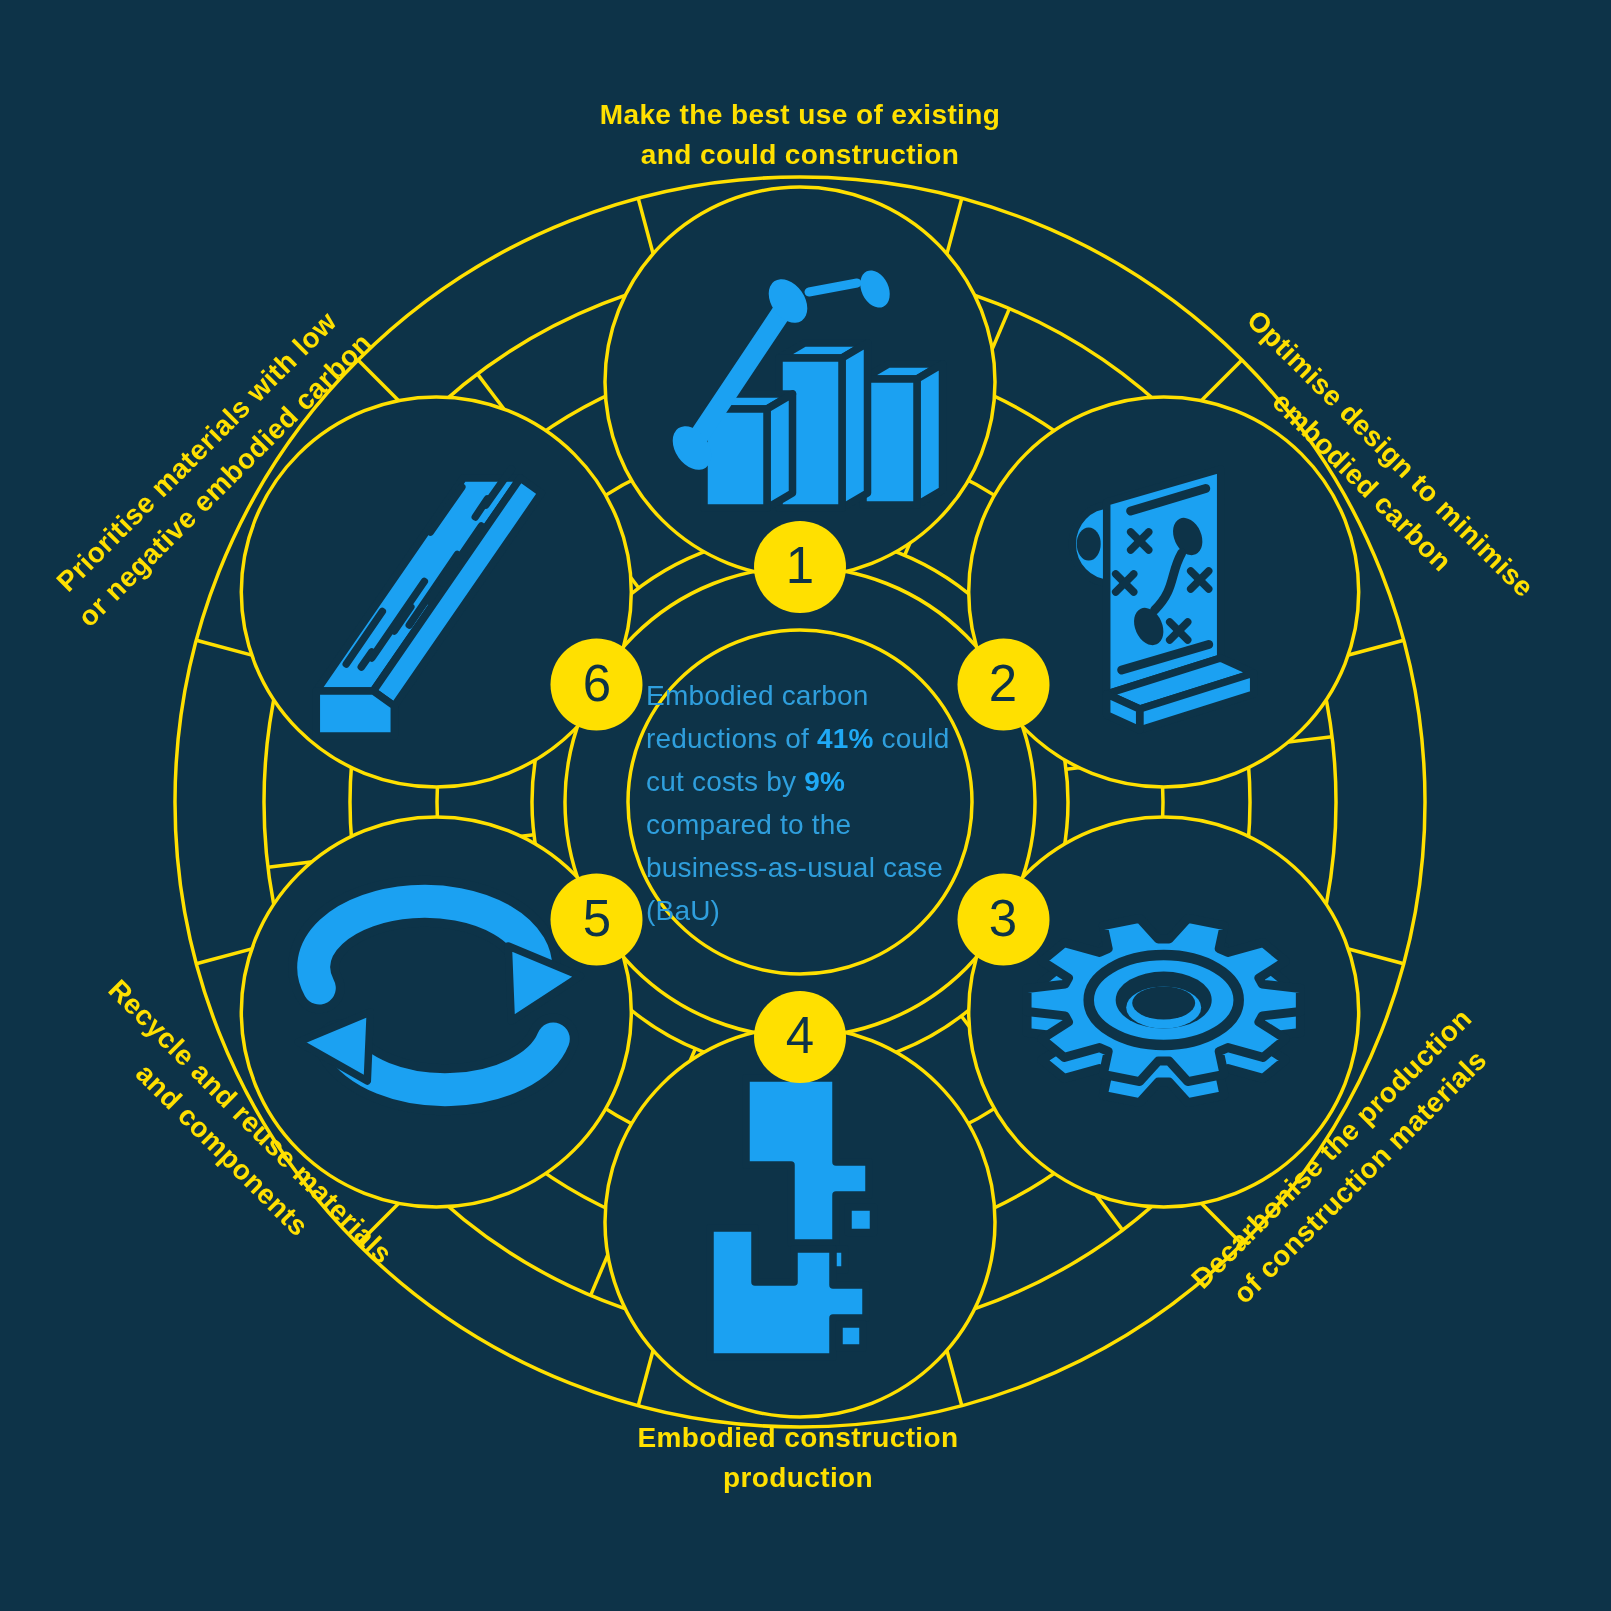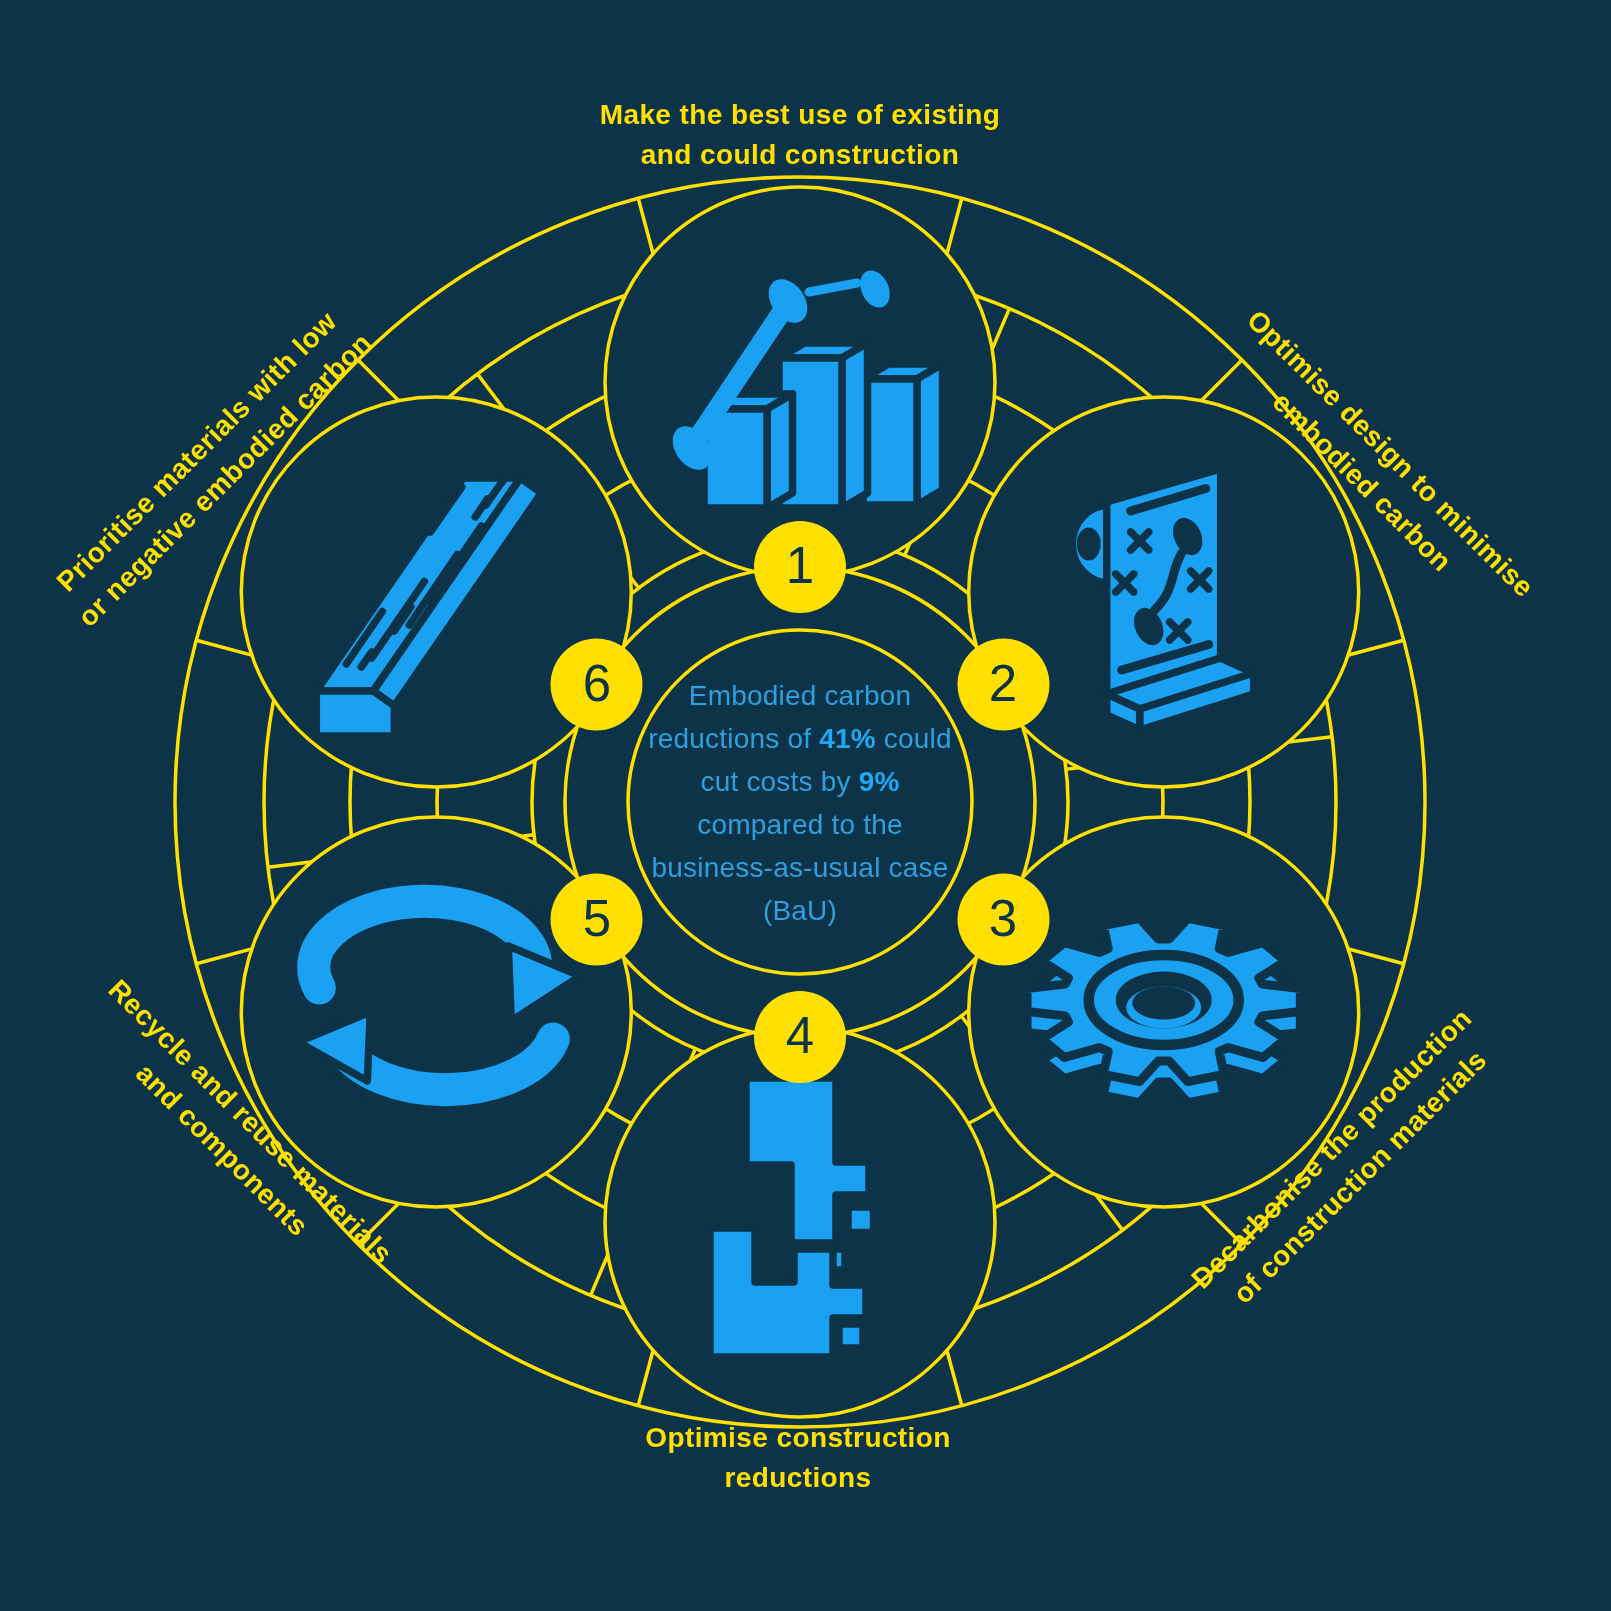--- a/index.html
+++ b/index.html
@@ -20,21 +20,21 @@
   .label.rot45{transform:translate(-50%,-50%) rotate(45deg);}
   .label.rotm45{transform:translate(-50%,-50%) rotate(-45deg);}
   .num{
     position:absolute;color:var(--bg,#0d3348);
     font-size:51px;font-weight:400;line-height:51px;
     transform:translate(-50%,-52%);
   }
   .center-msg{
     position:absolute;left:800px;top:803px;width:308px;
     transform:translate(-50%,-50%);
-    text-align:center;font-size:28px;line-height:43px;letter-spacing:.2px;
+    font-size:28px;line-height:43px;letter-spacing:.2px;
     color:var(--textblue,#2f9fdd);font-weight:400;
   }
   .center-msg .b{font-weight:700;color:var(--textbluebold,#1fa9f5);}
 </style>
 </head>
 <body>
 
 <div class="stage">
 
   <svg class="web" id="web-svg" width="1611" height="1611" viewBox="0 0 1611 1611">
@@ -178,22 +178,22 @@
   </div>
   <div class="label rot45" style="left:1376px;top:468px;">
     <span>Optimise design to minimise</span>
     <span>embodied carbon</span>
   </div>
   <div class="label rotm45" style="left:1346px;top:1163px;">
     <span>Decarbonise the production</span>
     <span>of construction materials</span>
   </div>
   <div class="label" style="left:798px;top:1458px;">
-    <span>Optimise construction</span>
-    <span>reductions</span>
+    <span>Embodied construction</span>
+    <span>production</span>
   </div>
   <div class="label rot45" style="left:236px;top:1136px;">
     <span>Recycle and reuse materials</span>
     <span>and components</span>
   </div>
   <div class="label rotm45" style="left:211px;top:466px;">
     <span>Prioritise materials with low</span>
     <span>or negative embodied carbon</span>
   </div>
 

